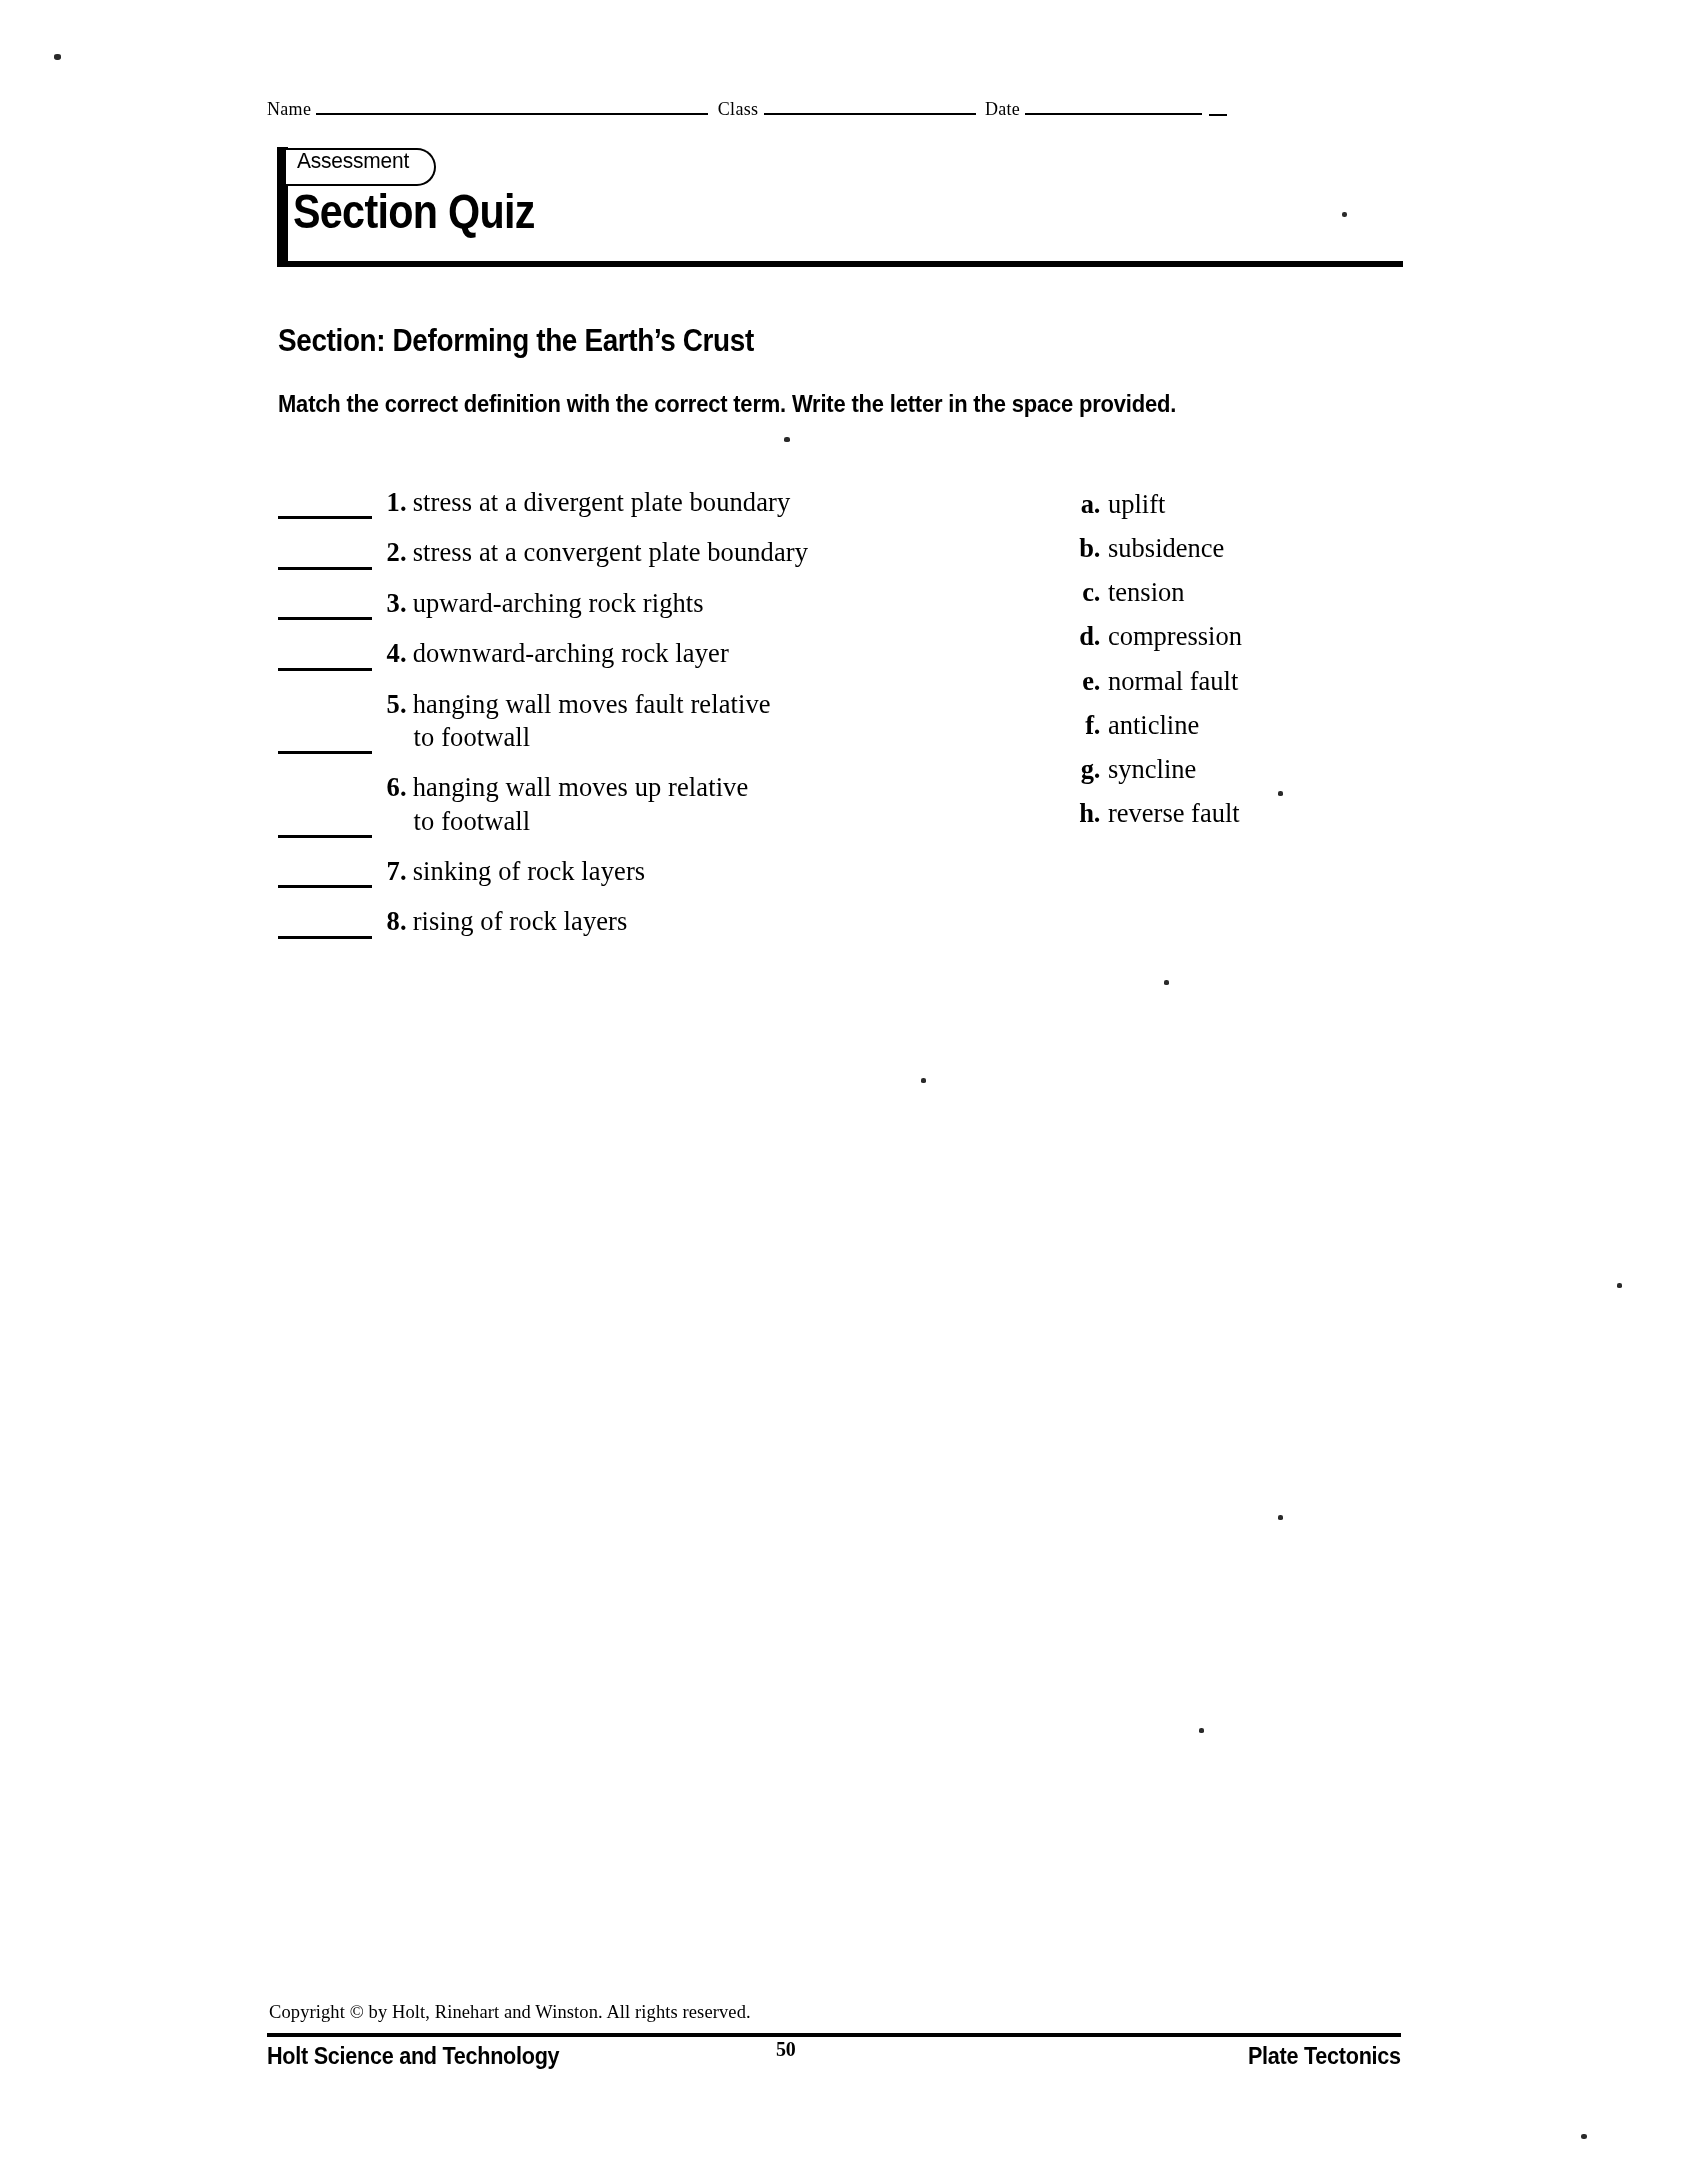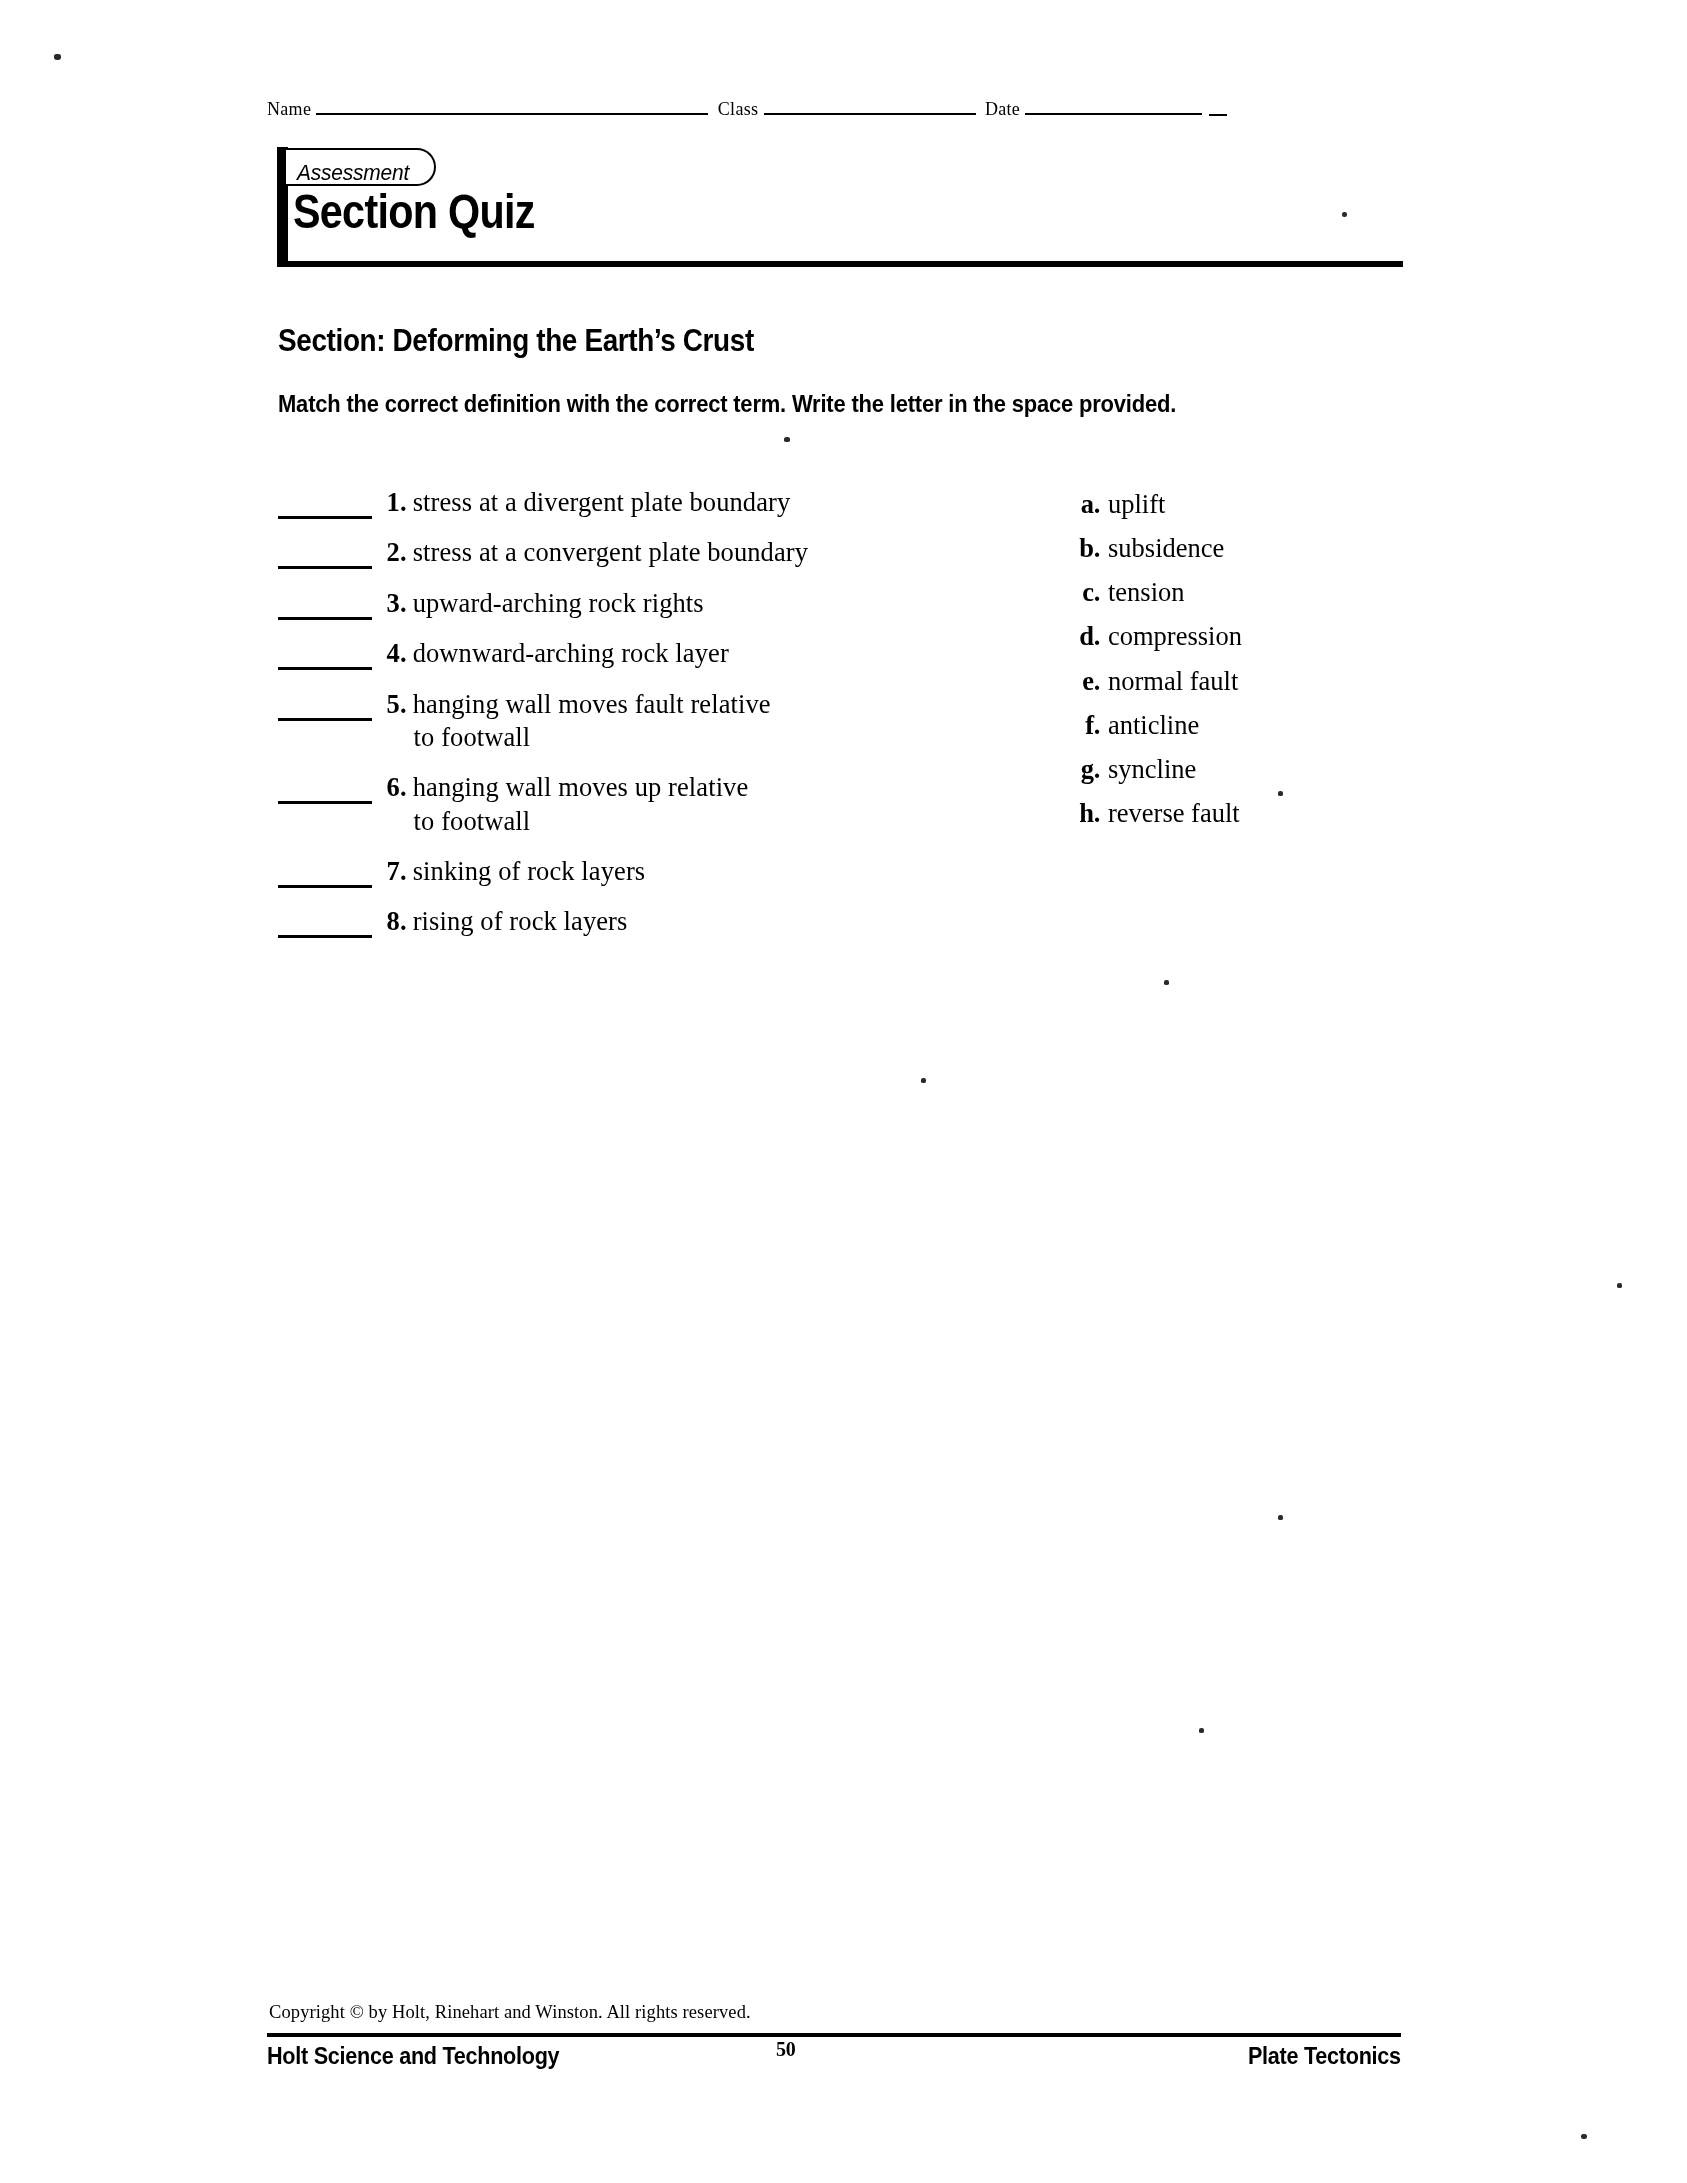--- a/index.html
+++ b/index.html
@@ -87,23 +87,22 @@
     position: absolute;
     left: 9.3px;
     top: 1.3px;
     height: 34px;
     padding: 0 17px 0 10.6px;
     border: 2px solid #000;
     border-left: none;
     border-top-right-radius: 22.5px;
     border-bottom-right-radius: 22.5px;
     display: flex;
-    align-items: flex-end;
+    align-items: flex-start;
     background: #fff;
-    font-style: italic;
   }
   .assessment-tab span {
     font-family: "Liberation Sans", "DejaVu Sans", sans-serif;
     font-size: 22.5px;
     font-weight: 400;
     letter-spacing: -0.2px;
     line-height: 1;
     transform: scaleX(0.93);
     transform-origin: left center;
   }
@@ -151,21 +150,21 @@
   
   .items {
     position: absolute;
     left: 278px;
     top: 486px;
     width: 741px;
   }
   .item {
     position: relative;
     display: flex;
-    align-items: flex-start;
+    align-items: flex-end;
     margin-bottom: 17px;
   }
   .item .blank {
     flex: 0 0 94px;
     height: 30px;
     margin-right: 14.6px;
     border-bottom: 3.3px solid #000;
   }
   .item .body {
     flex: 1 1 auto;

